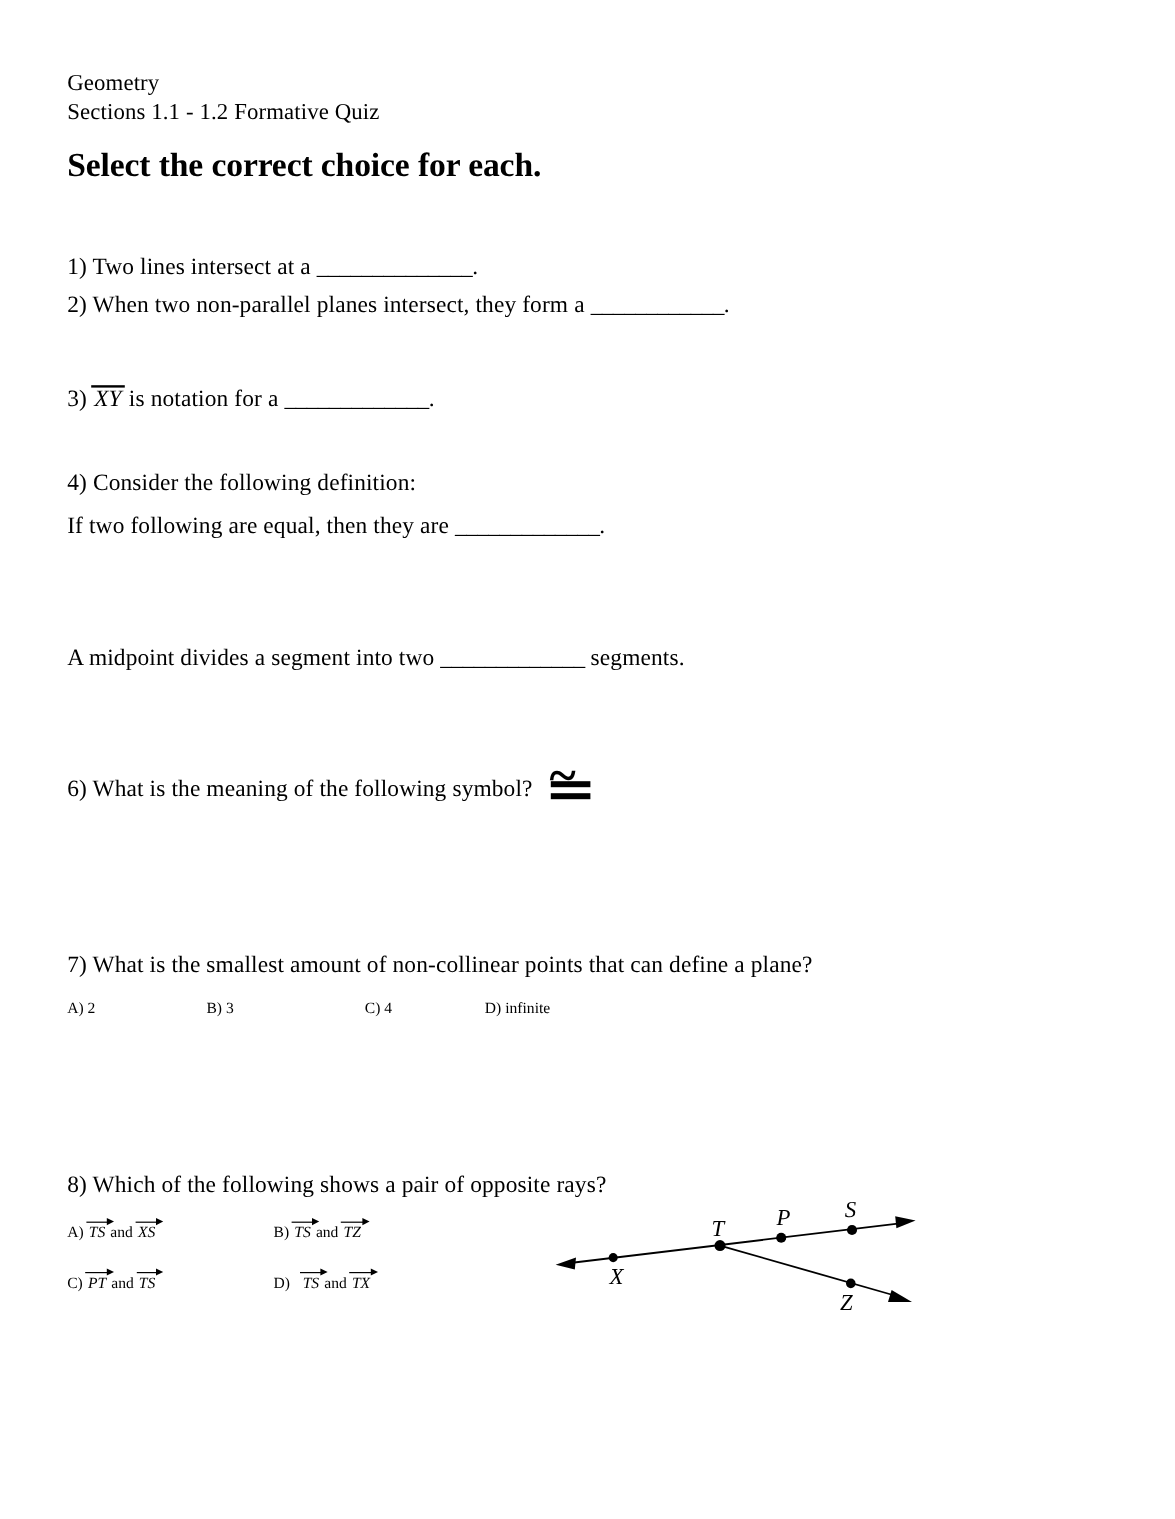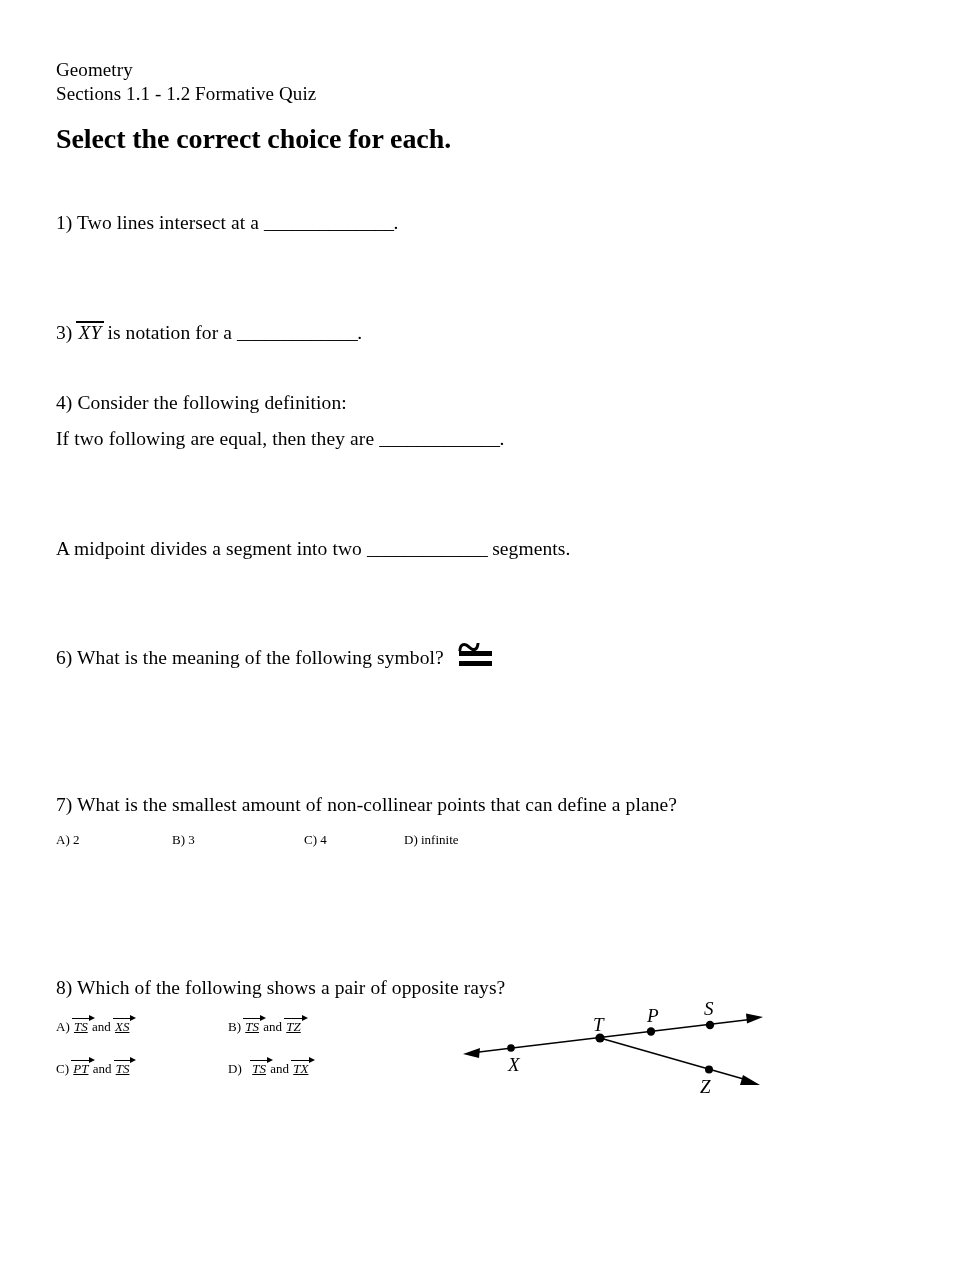--- a/index.html
+++ b/index.html
@@ -64,21 +64,20 @@
     right: -2px;
     top: -2px;
     height: 1.5px;
     background: #000;
   }
   .ray-wrap {
     position: relative;
     display: inline-block;
     font-style: italic;
     padding: 0 1px;
-    text-decoration: underline;
   }
   .ray-bar {
     position: absolute;
     left: -1px;
     right: -3px;
     top: -1px;
     height: 1.4px;
     background: #000;
   }
   .ray-head {
@@ -143,20 +142,25 @@
   <div class="tline hdr" style="left:56px; top:84px;">Sections 1.1 - 1.2 Formative Quiz</div>
 
   <div class="title" style="left:56px; top:123px;">Select the correct choice for each.</div>
 
   <div class="tline" style="left:56px; top:173px;margin-top:40px;">
     <span>1)</span>
     <span>Two lines intersect at a</span>
     <span class="blank">______________</span><span>.</span>
   </div>
 
+  <div class="tline" style="left:56px; top:245px;">
+    <span>2)</span>
+    <span>When two non-parallel planes intersect, they form a</span>
+    <span class="blank">____________</span><span>.</span>
+  </div>
 
   <div class="tline" style="left:56px; top:323px;">
     <span>3)</span>
     <span class="mathvar"><span class="seg-bar"></span><span>XY</span></span>
     <span>is notation for a</span>
     <span class="blank">_____________</span><span>.</span>
   </div>
 
   <div class="tline" style="left:56px; top:393px;">
     <span>4)</span>

